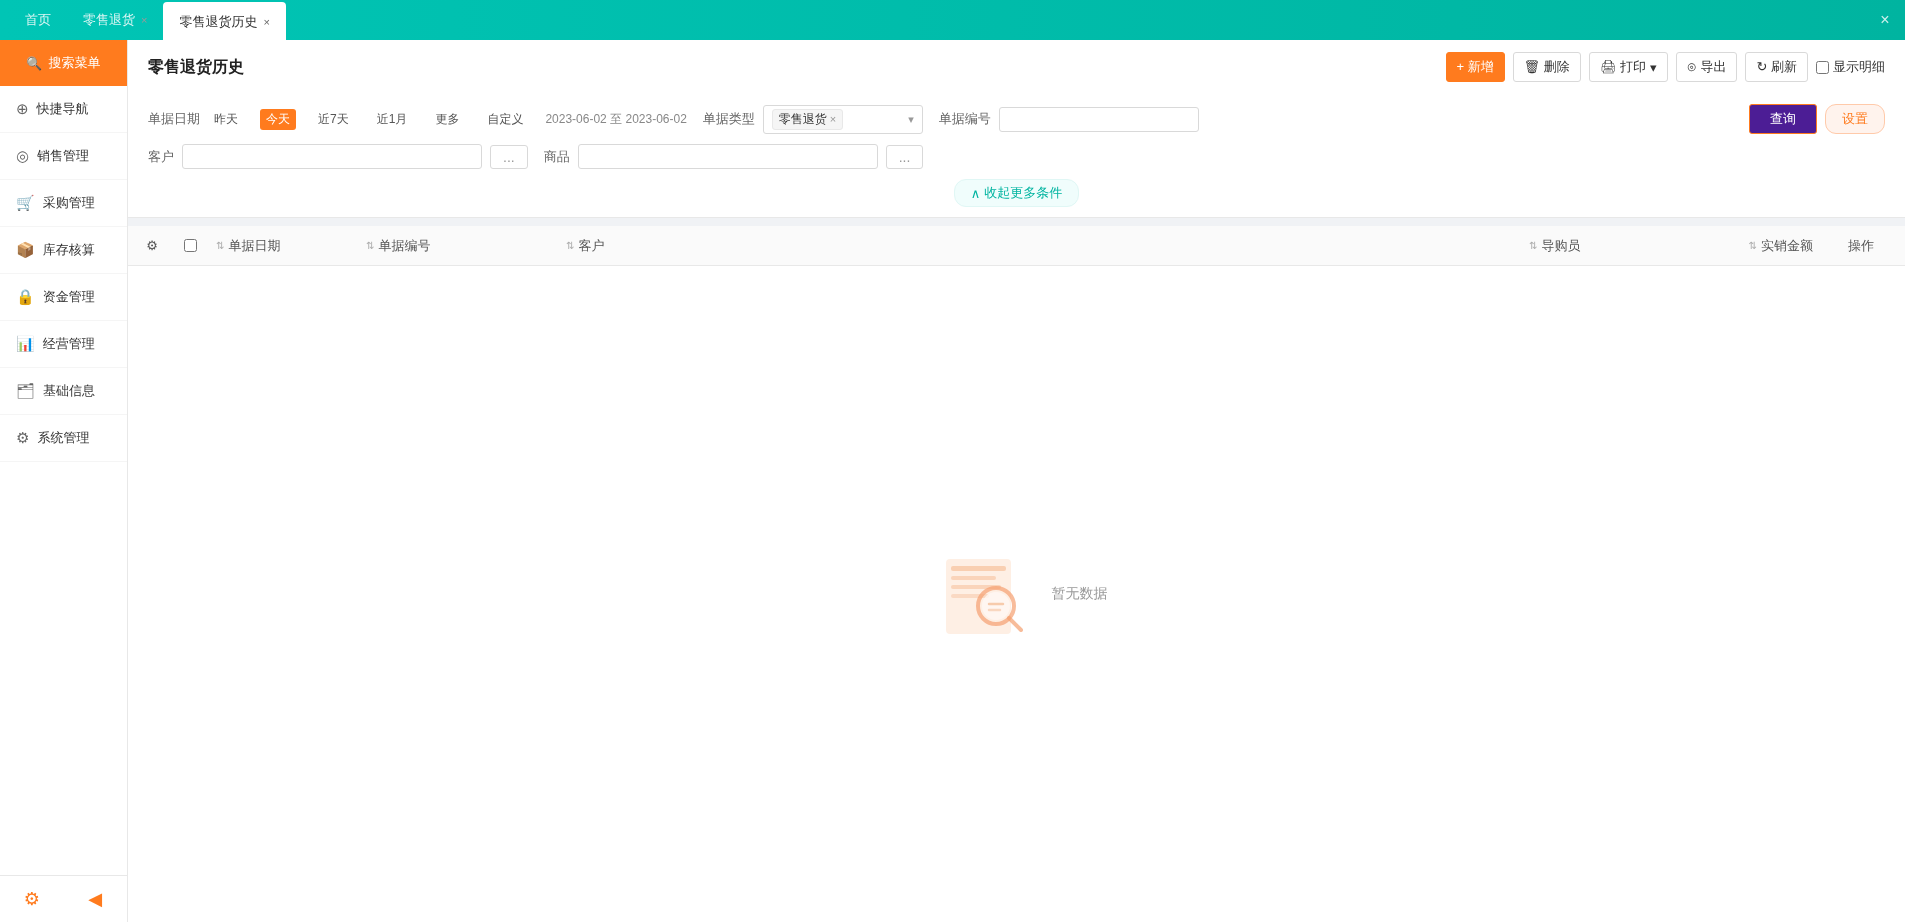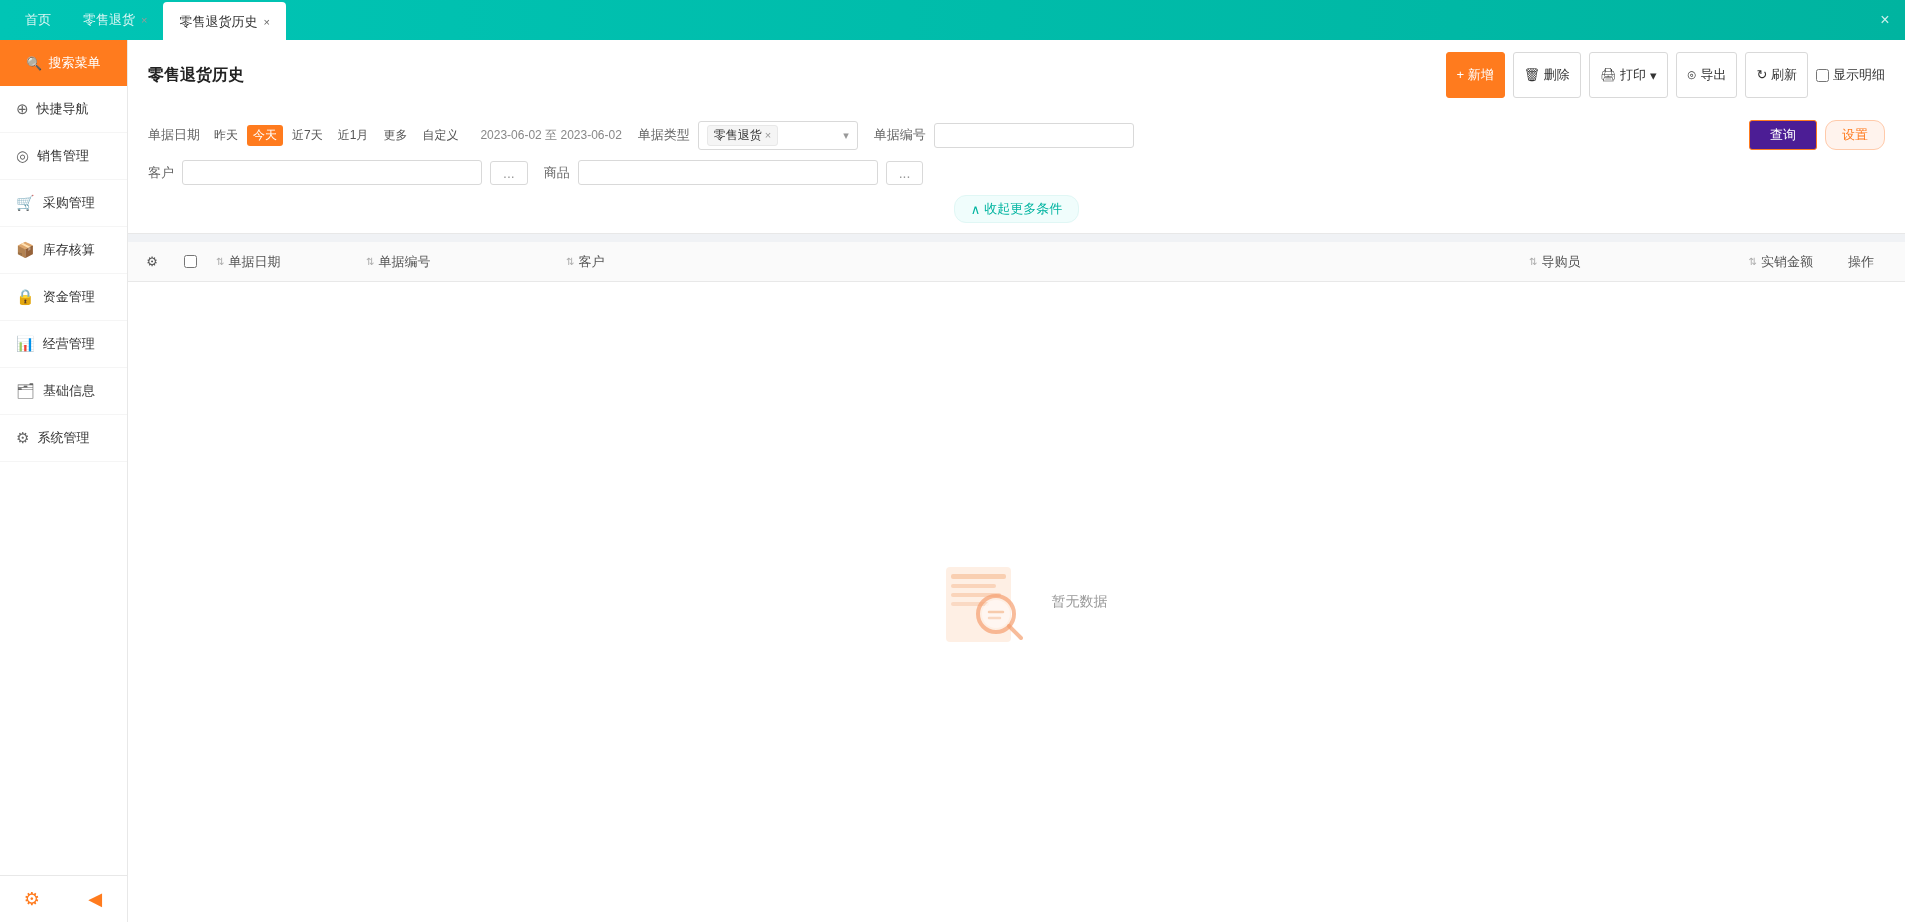--- a/index.html
+++ b/index.html
@@ -136,21 +136,21 @@
     }
     .toolbar {
       display: flex;
       align-items: center;
       gap: 8px;
     }
     .toolbar-btn {
       display: flex;
       align-items: center;
       gap: 4px;
-      padding: 13px 10px;
+      padding: 5px 10px;
       border: 1px solid #d9d9d9;
       border-radius: 3px;
       background: #fff;
       color: #333;
       cursor: pointer;
       font-size: 13px;
       white-space: nowrap;
     }
     .toolbar-btn.primary { background: #ff7b1e; color: #fff; border-color: #ff7b1e; }
     .toolbar-btn.secondary { background: #fff3ed; color: #ff7b1e; border-color: #ffcaaa; }
@@ -174,21 +174,21 @@
       gap: 8px;
     }
     .filter-label {
       color: #666;
       white-space: nowrap;
       font-size: 13px;
     }
     .date-shortcuts {
       display: flex;
       align-items: center;
-      gap: 3px;
+      gap: 16px;
       text-align: center;
     }
     .date-shortcut {
       padding: 2px 6px;
       border-radius: 3px;
       cursor: pointer;
       font-size: 12px;
       color: #555;
     }
     .date-shortcut.active {

